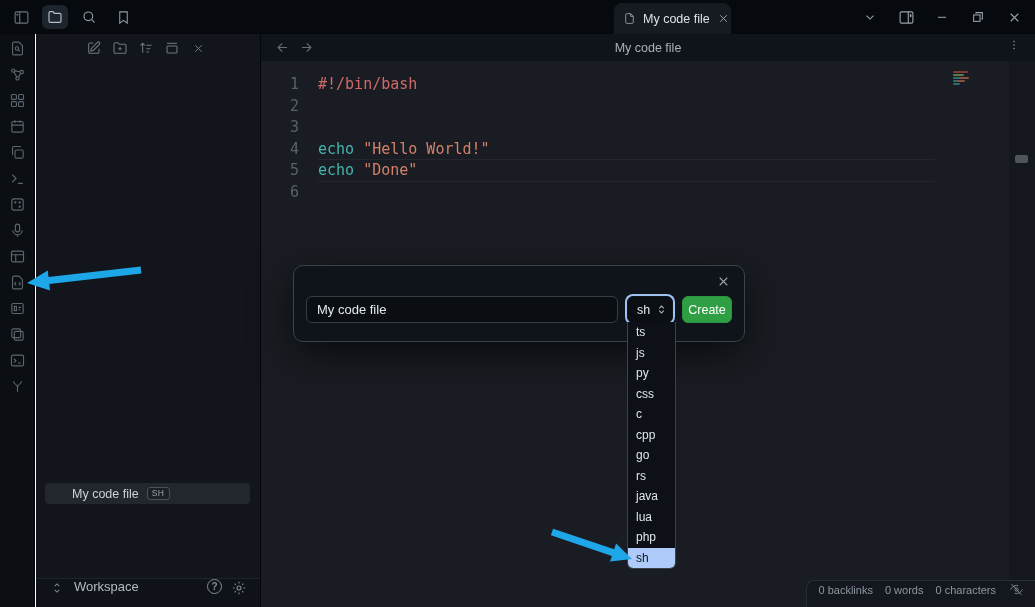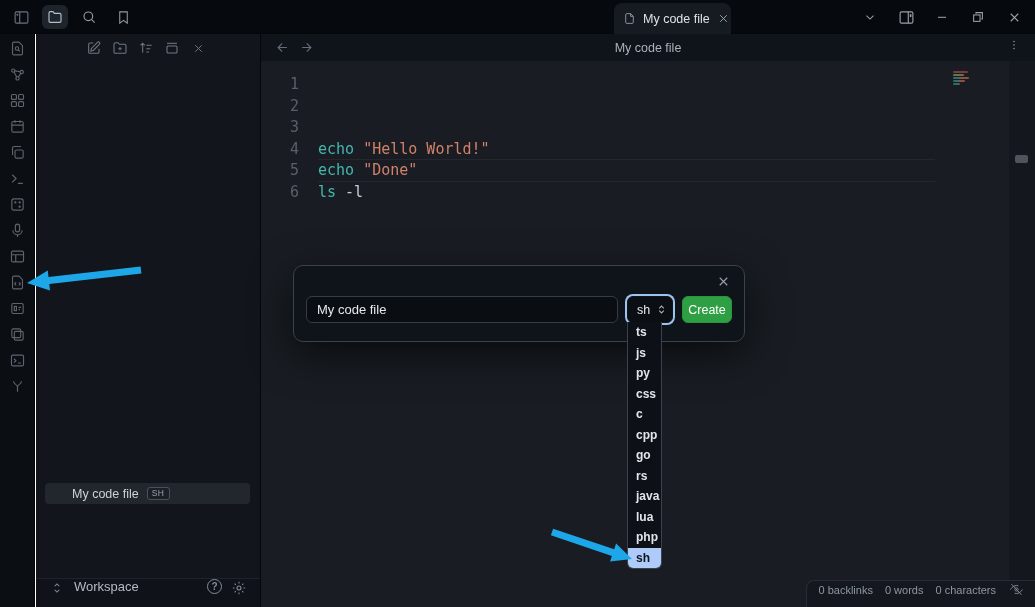--- a/index.html
+++ b/index.html
@@ -91,22 +91,22 @@
   .lang-select { margin-left:9px; width:46px; height:27px; background:#0b0e13; border:1px solid #11161c;
                  border-radius:6px; box-shadow:0 0 0 2px var(--select-focus,#9ec3f0);
                  display:flex; align-items:center; padding:0 5px 0 9px; gap:4px; }
   .lang-select span { font-size:12.5px; color:#e3e9ee; flex:1; }
   .lang-select svg { color:#aeb6c0; }
   .create-btn { margin-left:9px; width:50px; height:27px; background:var(--create-green,#2ea043);
                 border:1px solid #2a9440; border-radius:6px; color:#fff; font-size:12.5px;
                 display:flex; align-items:center; justify-content:center; font-family:"Liberation Sans", sans-serif; }
 
   
-  .dropdown { position:absolute; left:627px; top:322px; width:35px; background:#0d1117;
-              border:1px solid #3a424b; border-top:none; border-radius:0 0 6px 6px; z-index:11; overflow:hidden;font-weight:bold; }
+  .dropdown { position:absolute; left:627px; top:322px; width:49px; background:#0d1117;
+              border:1px solid #3a424b; border-top:none; border-radius:0 0 6px 6px; z-index:11; overflow:hidden; }
   .option { height:20.5px; line-height:20.5px; padding-left:8px; font-size:12px; color:#dfe5ea; }
   .option:last-child { background:var(--dd-highlight,#aecbfa); color:#10151b; }
 
   
   .arrows { position:absolute; left:0; top:0; width:1035px; height:607px; pointer-events:none; z-index:20; }
   .arrows polygon { fill:var(--accent-arrow,#1ea7e8); }
 
   svg { display:block; }
 </style>
 </head>
@@ -367,39 +367,39 @@
       <i style="width:15px;background:#7c3b3b"></i>
       <i style="width:11px;background:#5c7a47"></i>
       <i style="width:16px;background:linear-gradient(to right,#2f6d68 35%,#8a5240 35%)"></i>
       <i style="width:12px;background:linear-gradient(to right,#2f6d68 45%,#8a5240 45%)"></i>
       <i style="width:7px;background:#2f6d68"></i>
     </div>
 
     <div class="code">
         <div class="code-line">
           <span class="ln">1</span>
+          <span class="code-text"><span class="tok-shebang">#!/bin/bash</span></span>
         </div>
         <div class="code-line">
           <span class="ln">2</span>
           <span class="code-text"></span>
         </div>
         <div class="code-line">
           <span class="ln">3</span>
         </div>
         <div class="code-line ruled">
           <span class="ln">4</span>
           <span class="code-text"><span class="tok-builtin">echo</span><span class="tok-plain"> </span><span class="tok-string">"Hello World!"</span></span>
         </div>
         <div class="code-line ruled">
           <span class="ln">5</span>
           <span class="code-text"><span class="tok-builtin">echo</span><span class="tok-plain"> </span><span class="tok-string">"Done"</span></span>
         </div>
         <div class="code-line">
           <span class="ln">6</span>
-          <span class="code-text"><span class="tok-builtin">ls</span><span class="tok-plain"> </span><span class="tok-flag">-l</span></span>
         </div>
       </div>
   </div>
 
   <div class="statusbar">
     <span class="status-item">0 backlinks</span>
     <span class="status-item">0 words</span>
     <span class="status-item">0 characters</span>
     <div class="icon-btn">
         <svg width="15" height="15" viewBox="0 0 24 24" fill="none" stroke="currentColor" stroke-width="1.6">

